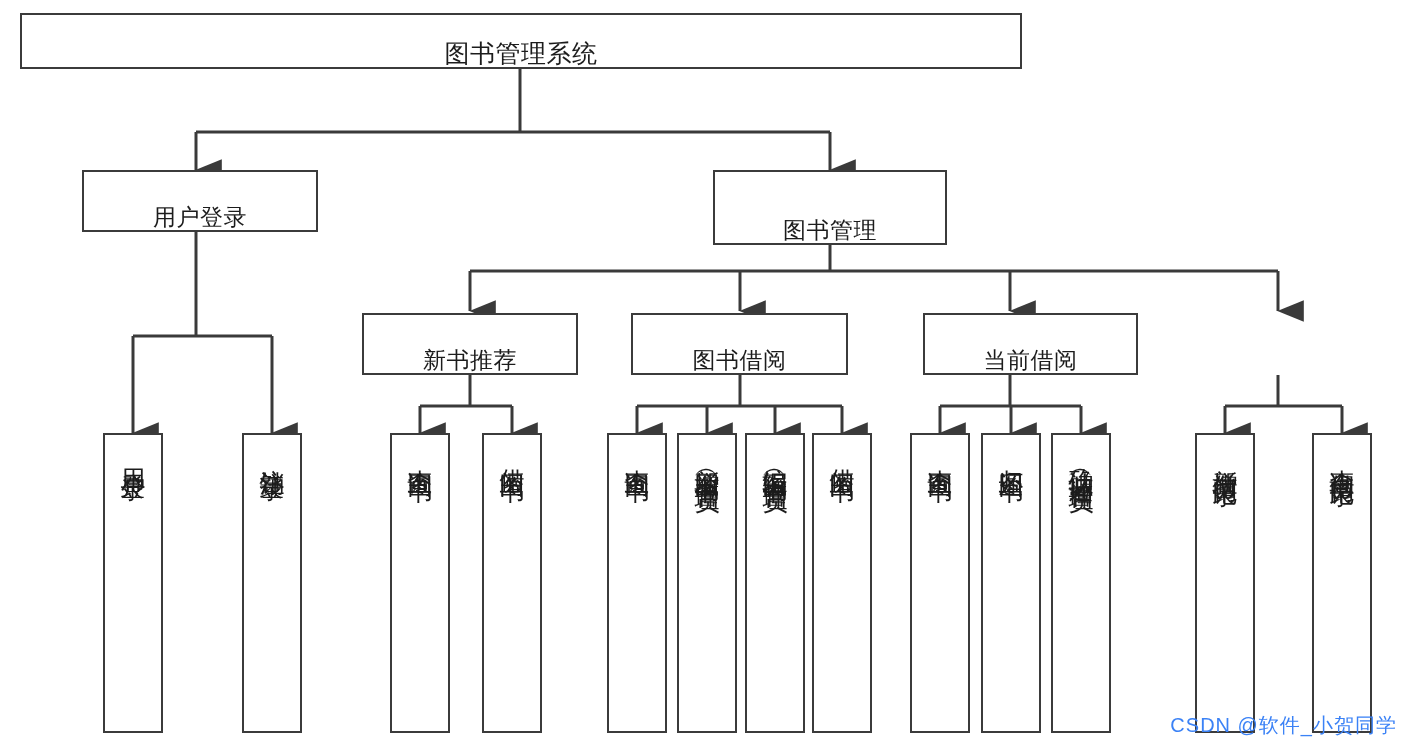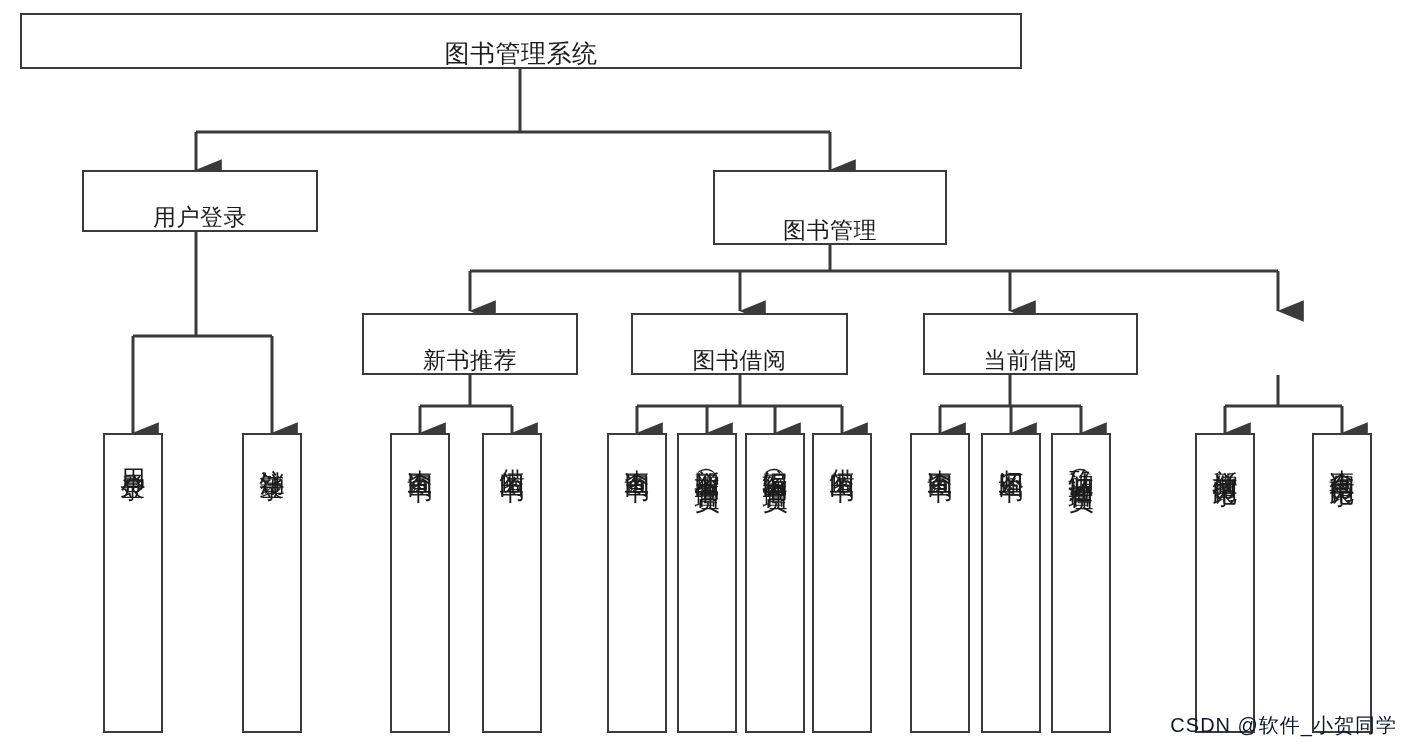--- a/index.html
+++ b/index.html
@@ -53,21 +53,21 @@
     font-size: 25px;
     line-height: 1.0;
     letter-spacing: 3px;
     white-space: nowrap;
   }
   .watermark {
     position: absolute;
     right: 8px;
     bottom: 8px;
     font-size: 20px;
-    color: #0f172a;
+    color: #3b82f6;
     letter-spacing: 1px;
     white-space: nowrap;
     pointer-events: none;
   }
 </style>
 </head>
 <body>
 
 <div id="canvas">
 

